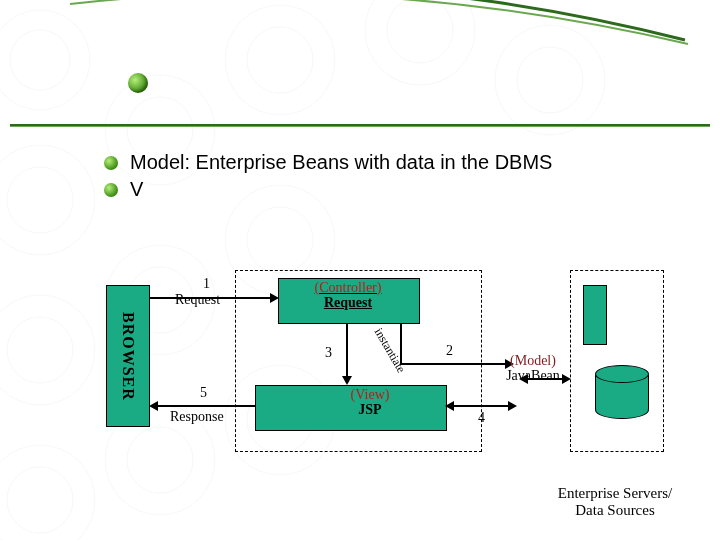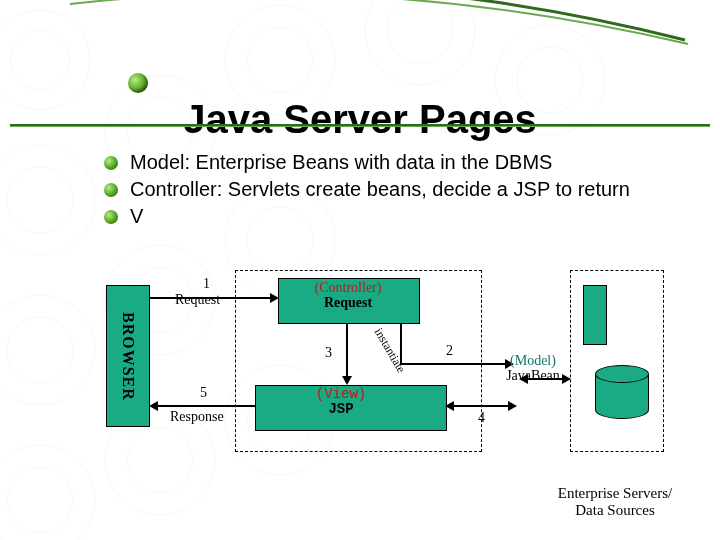--- a/index.html
+++ b/index.html
@@ -191,54 +191,49 @@
   </g>
 </svg>
 
 <svg class="swoosh" viewBox="0 0 620 60">
   <path d="M0,5 Q300,-30 615,50" stroke="#2d6b1c" stroke-width="3" fill="none"></path>
   <path d="M0,14 Q300,-20 618,54" stroke="#6aa84f" stroke-width="2" fill="none"></path>
 </svg>
 
 <div class="accent-dot" style="left:128px; top:73px;"></div>
 
-<h1 class="title">Java Server Pages</h1>
 <div class="title-rule"></div>
 
 <div class="bullets">
   <div class="bullet">
     <span class="bicon"></span>
     <span>Model: Enterprise Beans with data in the DBMS</span>
   </div>
   <div class="bullet">
     <span class="bicon"></span>
-    <span>Controller: Servlets create beans, decide a JSP to return</span>
-  </div>
-  <div class="bullet">
-    <span class="bicon"></span>
     <span>V</span>
   </div>
 </div>
 
 <div class="diagram">
 
   <div class="browser">
     <span class="vtext">BROWSER</span>
   </div>
 
   <div class="dbox" style="left:135px; top:0; width:245px; height:180px;"></div>
 
   <div class="solidbox" style="left:178px; top:8px; width:140px; height:44px;"></div>
-  <div class="lbl lblc" style="left:178px; top:10px; width:140px;">
+  <div class="lbl lblc" style="left:178px; top:10px; width:140px;text-decoration:underline;">
     <span style="color:#c01818;">(Controller)</span><br>
     <b>Request</b>
   </div>
 
   <div class="solidbox" style="left:155px; top:115px; width:190px; height:44px;"></div>
-  <div class="lbl lblc" style="left:141px; top:117px; width:200px;font-family:Liberation Mono, monospace;">
+  <div class="lbl lblc" style="left:170px; top:117px; width:200px;">
     <span style="color:#c01818;">(View)</span><br>
     <b>JSP</b>
   </div>
 
   <div class="dbox" style="left:470px; top:0; width:92px; height:180px;"></div>
 
   <div class="solidbox" style="left:483px; top:15px; width:22px; height:58px;"></div>
   <div class="cylinder" style="left:495px; top:95px;">
     <div class="cyl-top"></div>
     <div class="cyl-body"></div>
@@ -259,21 +254,21 @@
   <div class="ah down" style="left:242px; top:106px;"></div>
   <div class="lbl" style="left:225px; top:75px;">3</div>
 
   <div class="arrow-line" style="left:300px; top:53px; width:2px; height:40px;"></div>
   <div class="arrow-line" style="left:300px; top:93px; width:107px; height:2px;"></div>
   <div class="ah right" style="left:405px; top:89px;"></div>
   <div class="lbl" style="left:283px; top:56px; transform:rotate(60deg); transform-origin:left top; font-size:12px;">instantiate</div>
   <div class="lbl" style="left:346px; top:73px;">2</div>
 
   <div class="lbl lblc" style="left:398px; top:83px; width:70px;">
-    <span style="color:#0f766e;">(Model)</span><br>
+    <span style="color:#7f1d1d;">(Model)</span><br>
     <span>JavaBean</span>
   </div>
 
   <div class="arrow-line" style="left:354px; top:135px; width:56px; height:2px;"></div>
   <div class="ah right" style="left:408px; top:131px;"></div>
   <div class="ah left" style="left:345px; top:131px;"></div>
   <div class="lbl" style="left:378px; top:140px;">4</div>
 
   <div class="arrow-line" style="left:428px; top:108px; width:40px; height:2px;"></div>
   <div class="ah right" style="left:462px; top:104px;"></div>

